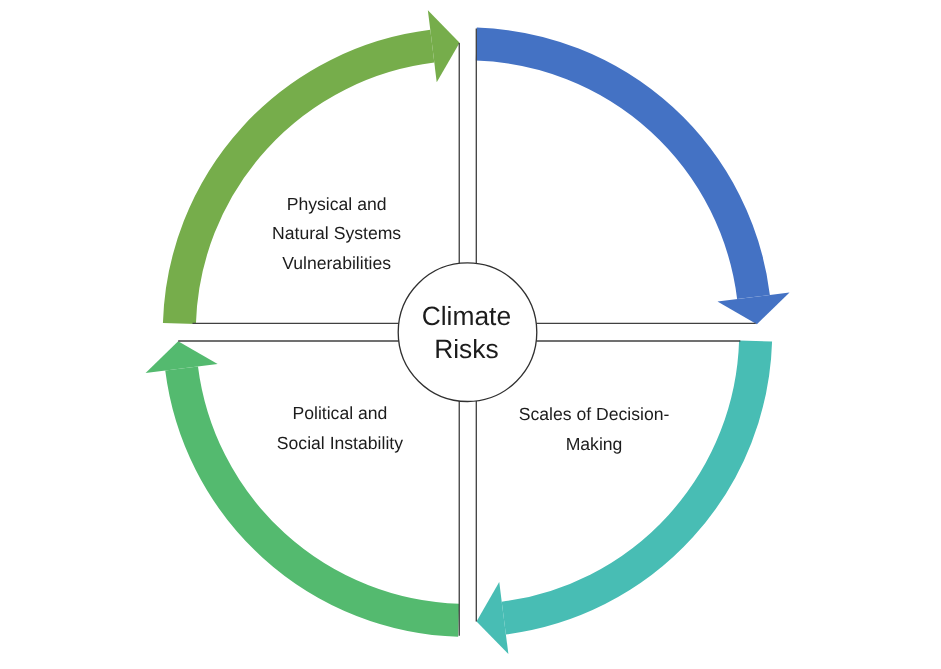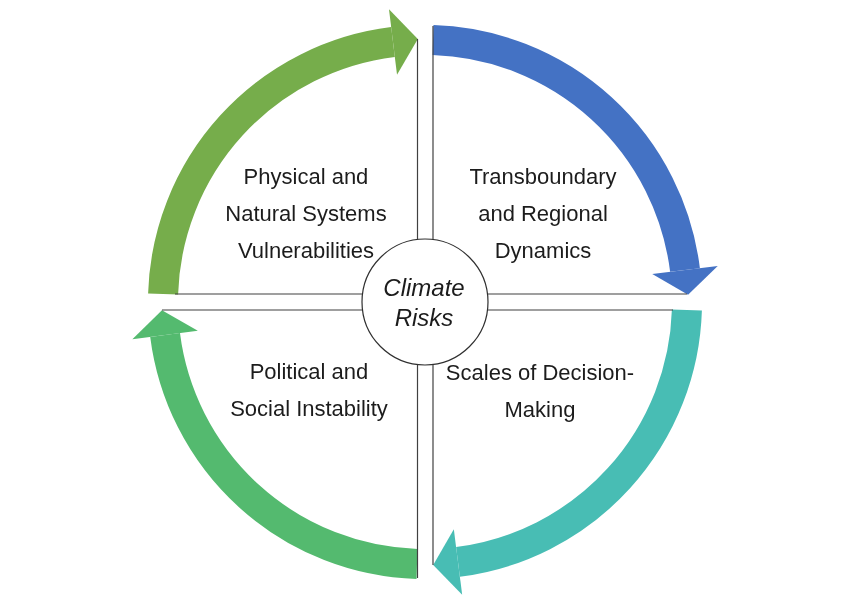--- a/index.html
+++ b/index.html
@@ -18,33 +18,32 @@
   .stage svg {
     position: absolute;
     left: 0;
     top: 0;
   }
   .seg-label {
     position: absolute;
     transform: translate(-50%, -50%);
     text-align: center;
     white-space: pre-line;
-    font-size: 22px;
-    line-height: 37px;
+    font-size: 16px;
+    line-height: 27px;
     color: #1c1c1c;
   }
   .center-label {
     position: absolute;
     transform: translate(-50%, -50%);
     text-align: center;
     white-space: pre-line;
     font-size: 24px;
     line-height: 30px;
     color: #1c1c1c;
-    font-style: italic;
   }
   .pos-physical      { left: 306px; top: 213px; }
   .pos-transboundary { left: 543px; top: 213px; }
   .pos-scales        { left: 540px; top: 391px; }
   .pos-political     { left: 309px; top: 390px; }
   .pos-center        { left: 424px; top: 303px; }
 </style>
 </head>
 <body>
 
@@ -73,23 +72,20 @@
     <line x1="417.5" y1="364.5" x2="417.5" y2="578" stroke-width="1.2" stroke="#404040"></line>
     <line x1="433" y1="364.5" x2="433" y2="565" stroke-width="1.2" stroke="#404040"></line>
 
     <circle cx="425" cy="302" r="63" fill="#ffffff" stroke-width="1.2" stroke="#303030"></circle>
   </svg>
 
   <div class="seg-label pos-physical">Physical and
 Natural Systems
 Vulnerabilities</div>
 
-  <div class="seg-label pos-transboundary">Transboundary
-and Regional
-Dynamics</div>
 
   <div class="seg-label pos-political">Political and
 Social Instability</div>
 
   <div class="seg-label pos-scales">Scales of Decision-
 Making</div>
 
   <div class="center-label pos-center">Climate
 Risks</div>
 

